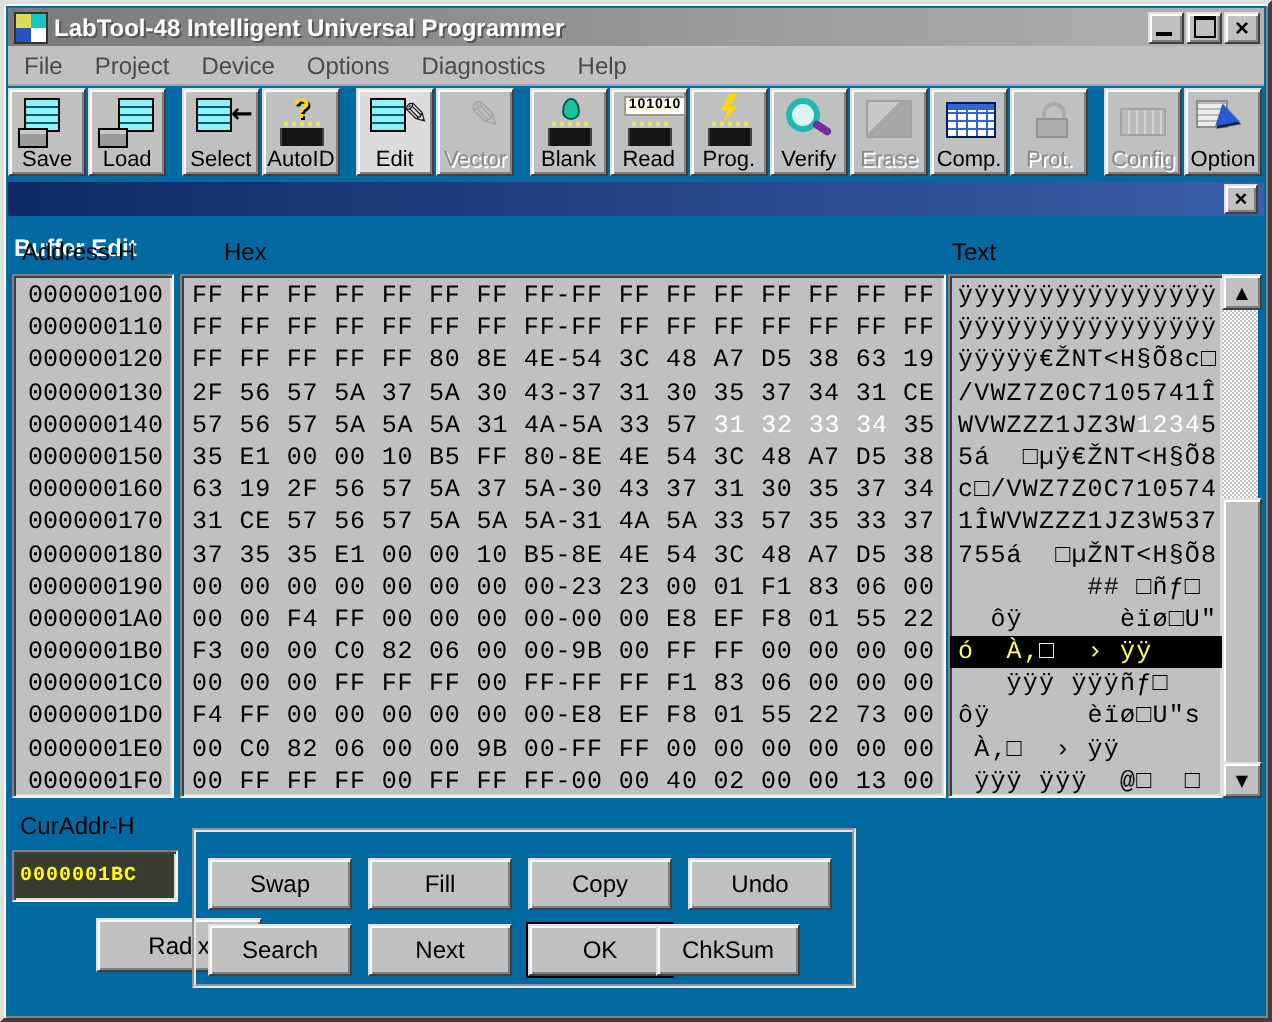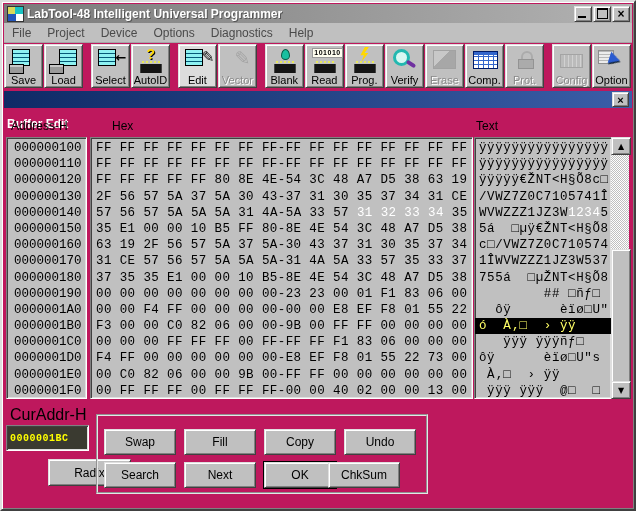--- a/index.html
+++ b/index.html
@@ -1,18 +1,18 @@
 <!DOCTYPE html>
 <html style="--active-title-start: #0f2a66; --active-title-end: #3a5ea8; --selection-text: #ffffff; --cursor-row-bg: #000000; --cursor-row-text: #ffff66; --cur-addr-bg: #3a3a30; --cur-addr-text: #ffff00;"><head>
 <meta charset="utf-8">
 <style>
   html,body{margin:0;padding:0;}
   body{width:636px;height:511px;position:relative;font-family:"Liberation Sans",sans-serif;
        background:#c0c0c0;overflow:hidden;}
-  #app{position:absolute;inset:0;background:#be185d;
+  #app{position:absolute;inset:0;background:#0369a1;
        border:2px solid;border-color:#dfdfdf #404040 #404040 #dfdfdf;
        box-shadow:inset 1px 1px 0 #fff, inset -1px -1px 0 #808080;}
 
   
   .raised{background:#c0c0c0;border:1px solid;border-color:#dfdfdf #404040 #404040 #dfdfdf;
           box-shadow:inset 1px 1px 0 #fff, inset -1px -1px 0 #808080;}
   .sunken{background:#c0c0c0;border:1px solid;border-color:#808080 #fff #fff #808080;
           box-shadow:inset 1px 1px 0 #404040, inset -1px -1px 0 #dfdfdf;}
 
   
@@ -114,21 +114,21 @@
 
   
   #vscroll{position:absolute;left:609px;top:135px;width:18px;height:262px;
       background:repeating-conic-gradient(#ffffff 0 25%,#c0c0c0 0 50%) 0 0/2px 2px;}
   .sb-btn{position:absolute;left:0;width:18px;height:16px;display:flex;align-items:center;justify-content:center;
       font-size:8px;color:#000;font-family:"DejaVu Sans",sans-serif;}
   #sb-up{top:0;} #sb-down{bottom:0;}
   #sb-thumb{position:absolute;left:0;top:112px;width:18px;height:133px;}
 
   
-  .small-label{position:absolute;font-size:16px;color:#000;}
+  .small-label{position:absolute;font-size:12px;color:#000;}
   #curaddr-label{left:8px;top:404px;}
   #curaddr{position:absolute;left:4px;top:423px;width:83px;height:26px;box-sizing:border-box;
       background:var(--cur-addr-bg,#3a3a30);color:var(--cur-addr-text,#ffff00);
       font-family:"Liberation Mono","DejaVu Sans Mono",monospace;font-weight:bold;font-size:10px;
       display:flex;align-items:center;padding-left:3px;letter-spacing:.5px;
       border:1px solid;border-color:#808080 #fff #fff #808080;
       box-shadow:inset 1px 1px 0 #404040, inset -1px -1px 0 #dfdfdf;}
   .push{display:flex;align-items:center;justify-content:center;font-size:12px;color:#000;box-sizing:border-box;}
   #radix-btn{position:absolute;left:4px;top:457px;width:83px;height:27px;margin-left:42px;}
   #btn-group{position:absolute;left:94px;top:412px;width:332px;height:80px;

